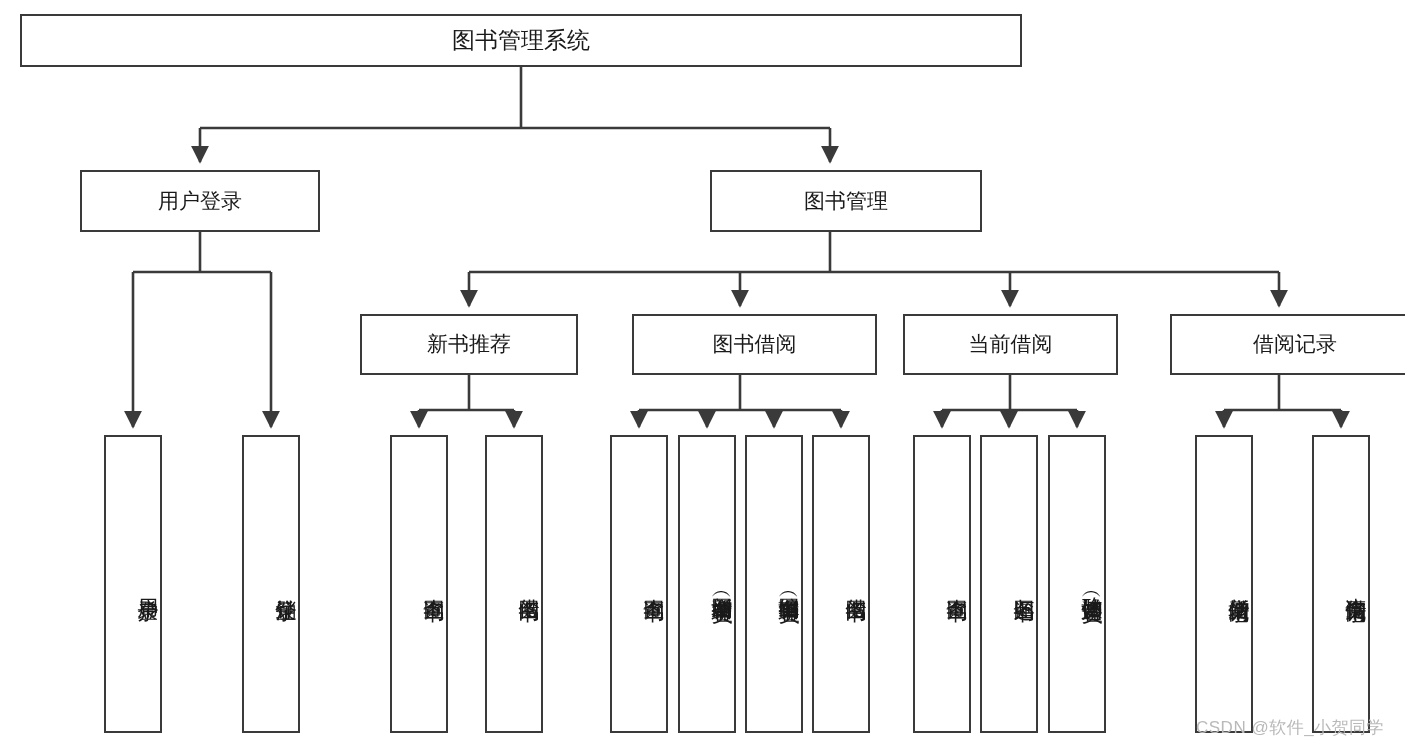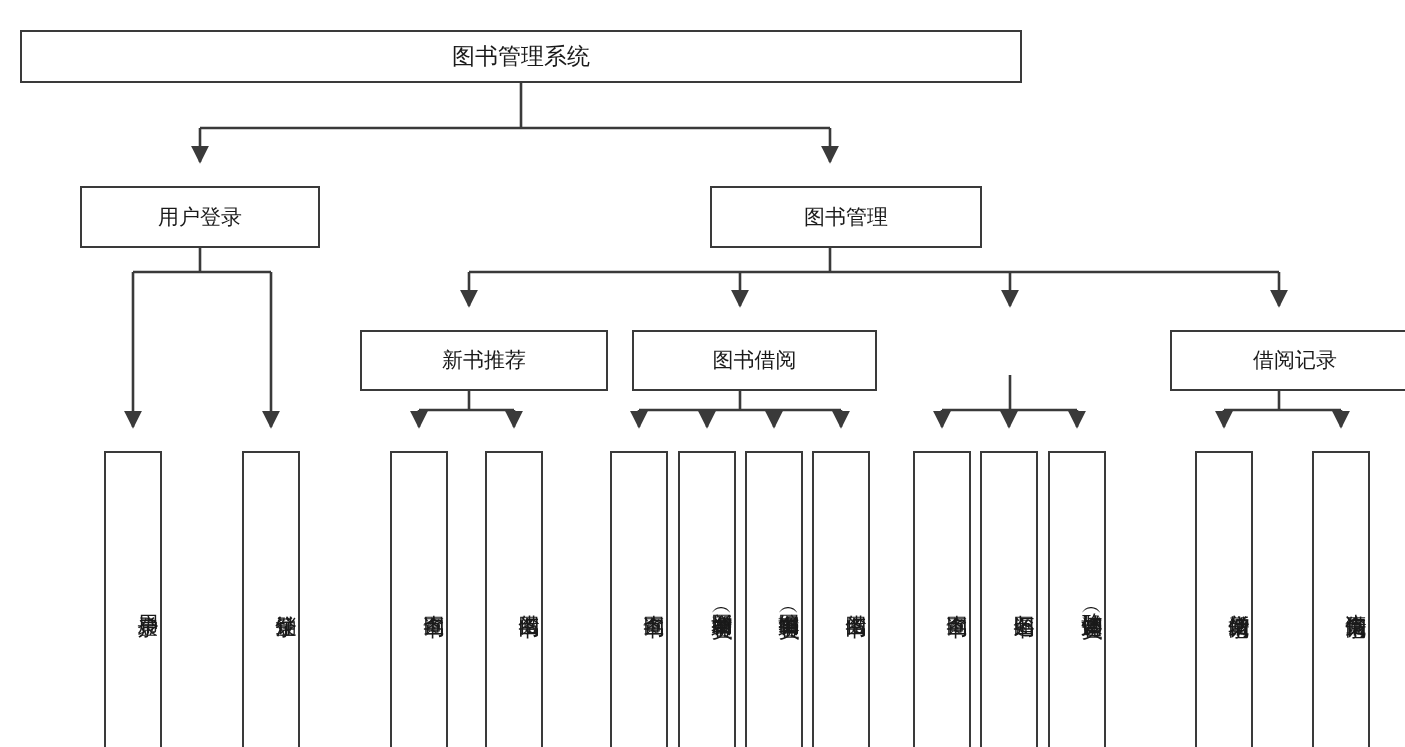--- a/index.html
+++ b/index.html
@@ -21,21 +21,20 @@
     position: absolute;
     box-sizing: border-box;
     border: 2px solid #3a3a3a;
     background: #ffffff;
     display: flex;
     align-items: center;
     justify-content: center;
     color: #1a1a1a;
     text-align: right;
     line-height: 1.18;
-    margin-top: 16px;
   }
   .node.root {
     font-size: 23px;
   }
   .node.level2 {
     font-size: 21px;
   }
   .node.level3 {
     font-size: 21px;
   }
@@ -128,25 +127,28 @@
     <span>图书管理系统</span>
   </div>
 
   <div class="node level2" style="left:80px; top:170px; width:240px; height:62px;">
     <span>用户登录</span>
   </div>
   <div class="node level2" style="left:710px; top:170px; width:272px; height:62px;">
     <span>图书管理</span>
   </div>
 
-  <div class="node level3" style="left:360px; top:314px; width:248px; height:61px;">
+  <div class="node level3" style="left:360px; top:314px; width:218px; height:61px;">
     <span>新书推荐</span>
   </div>
   <div class="node level3" style="left:632px; top:314px; width:245px; height:61px;">
     <span>图书借阅</span>
+  </div>
+  <div class="node level3" style="left:903px; top:314px; width:215px; height:61px;">
+    <span>当前借阅</span>
   </div>
   <div class="node level3" style="left:1170px; top:314px; width:250px; height:61px;">
     <span>借阅记录</span>
   </div>
 
   <div class="node leaf" style="left:104px; top:435px; width:58px; height:298px;">
     <span>用户登录</span>
   </div>
   <div class="node leaf" style="left:242px; top:435px; width:58px; height:298px;">
     <span>注销登录</span>
@@ -178,14 +180,15 @@
   <div class="node leaf" style="left:1048px; top:435px; width:58px; height:298px;">
     <span>确认归还（管理员）</span>
   </div>
   <div class="node leaf" style="left:1195px; top:435px; width:58px; height:298px;">
     <span>新增借阅记录</span>
   </div>
   <div class="node leaf" style="left:1312px; top:435px; width:58px; height:298px;">
     <span>查询借阅记录</span>
   </div>
 
+  <div class="watermark" style="left:1196px; top:716px;">CSDN @软件_小贺同学</div>
 
 </div>
 
 </body></html>

